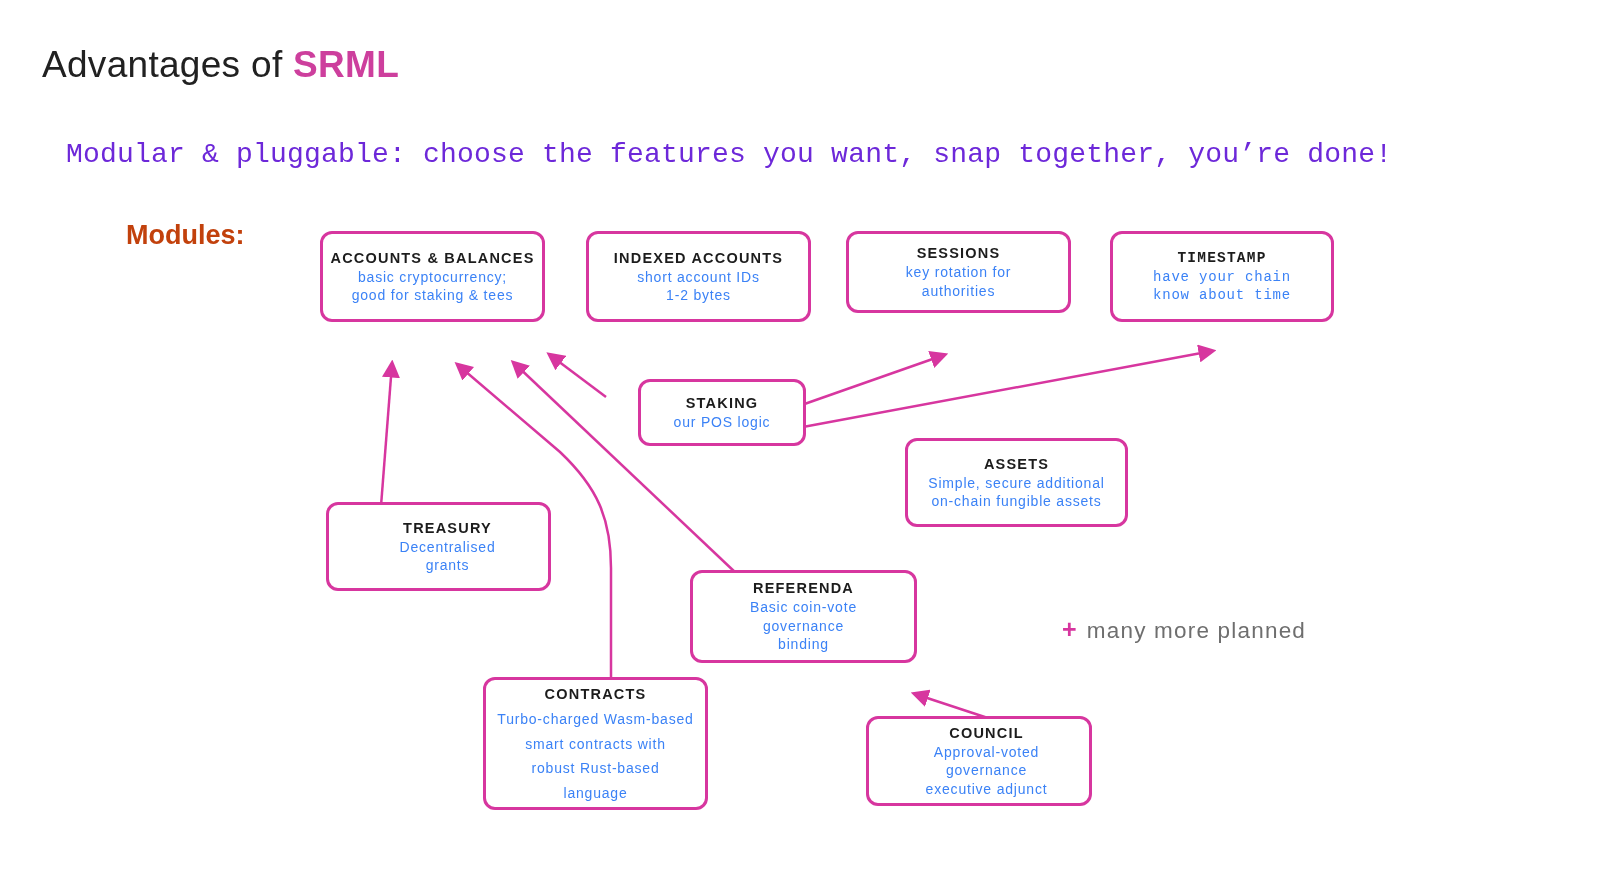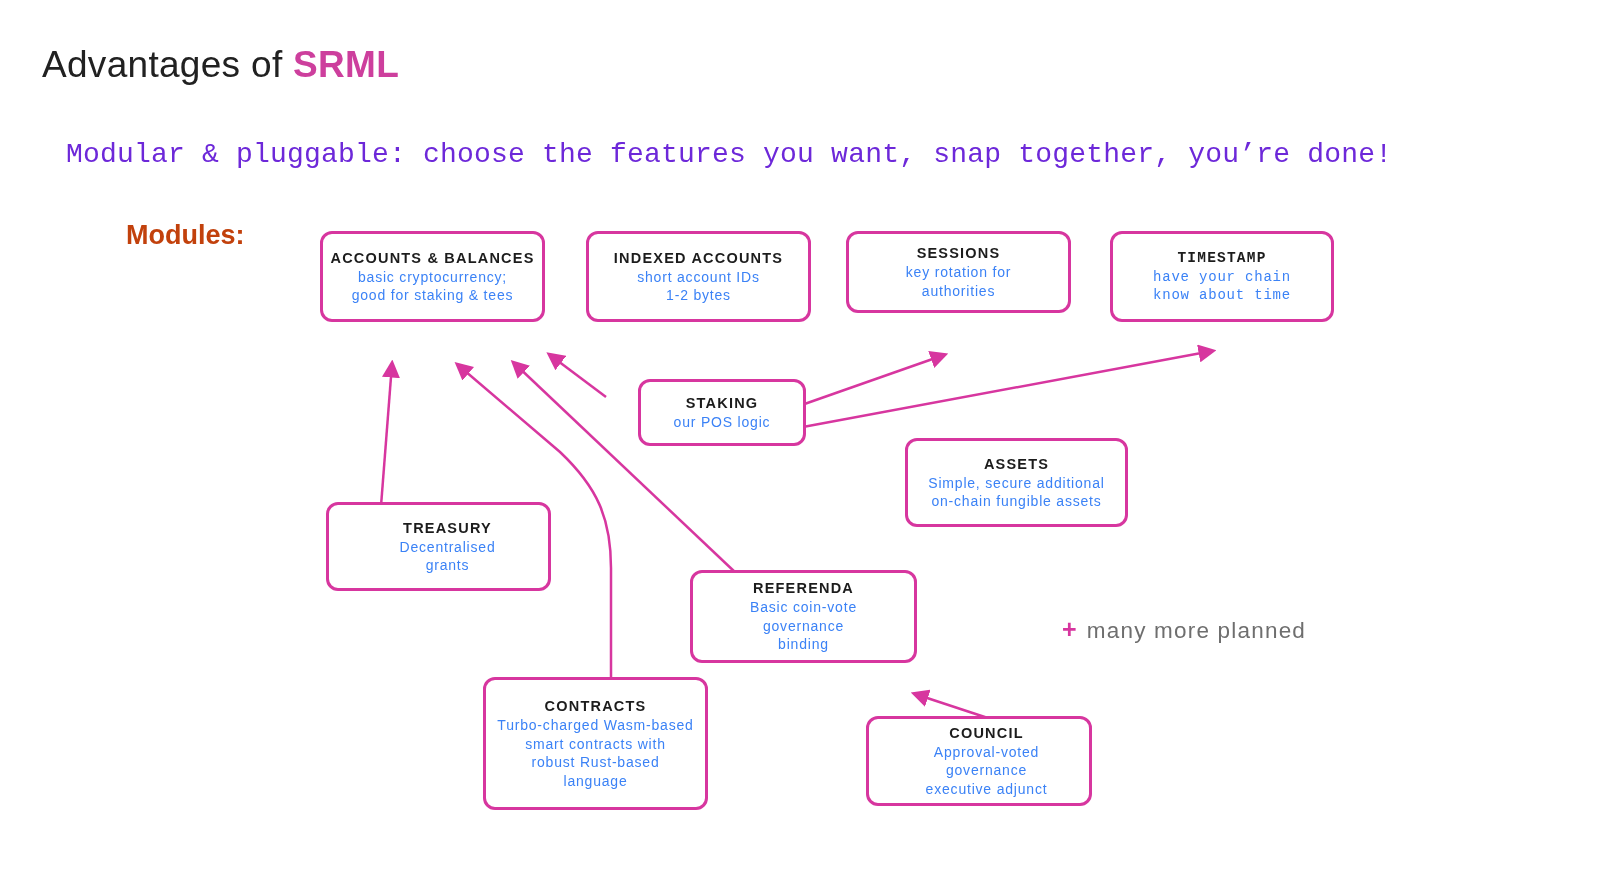--- a/index.html
+++ b/index.html
@@ -67,21 +67,21 @@
   }
   
   #m-accounts  { left:320px;  top:231px; width:225px; height:91px;  }
   #m-indexed   { left:586px;  top:231px; width:225px; height:91px;  }
   #m-sessions  { left:846px;  top:231px; width:225px; height:82px;  }
   #m-timestamp { left:1110px; top:231px; width:224px; height:91px;font-family:Liberation Mono, monospace;  }
   #m-staking   { left:606px;  top:379px; width:168px; height:67px;margin-left:32px;  }
   #m-assets    { left:905px;  top:438px; width:223px; height:89px;  }
   #m-treasury  { left:326px;  top:502px; width:225px; height:89px;padding-left:24px;  }
   #m-referenda { left:690px;  top:570px; width:227px; height:93px;  }
-  #m-contracts { left:483px;  top:677px; width:225px; height:133px; }
+  #m-contracts { left:483px;  top:677px; width:225px; height:133px;gap:6px; }
   #m-council   { left:866px;  top:716px; width:226px; height:90px;padding-left:21px;  }
 </style>
 </head>
 <body style="--accent: #d7369f; --accent-title: #cd3f9d;">
 
 <div class="page-title"><span>Advantages of </span><span class="hl">SRML</span></div>
 
 <div class="subtitle">Modular &amp; pluggable: choose the features you want, snap together, you’re done!</div>
 
 <div class="modules-label">Modules:</div>

